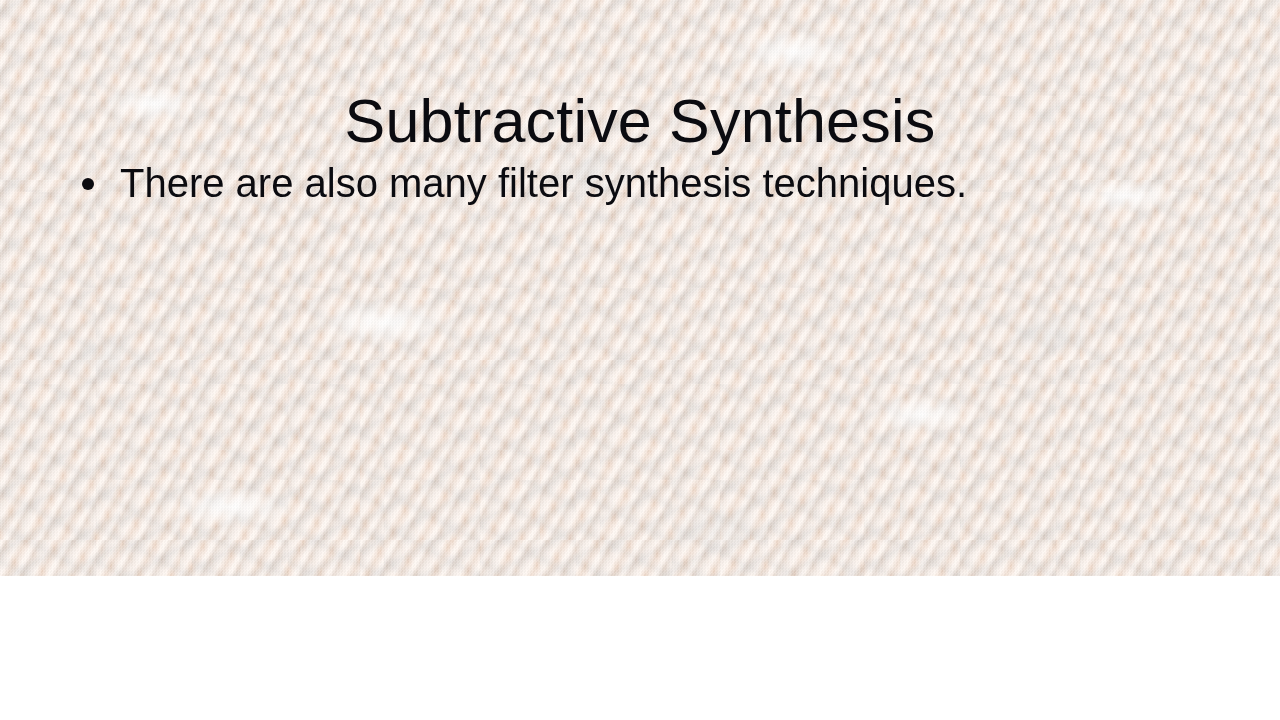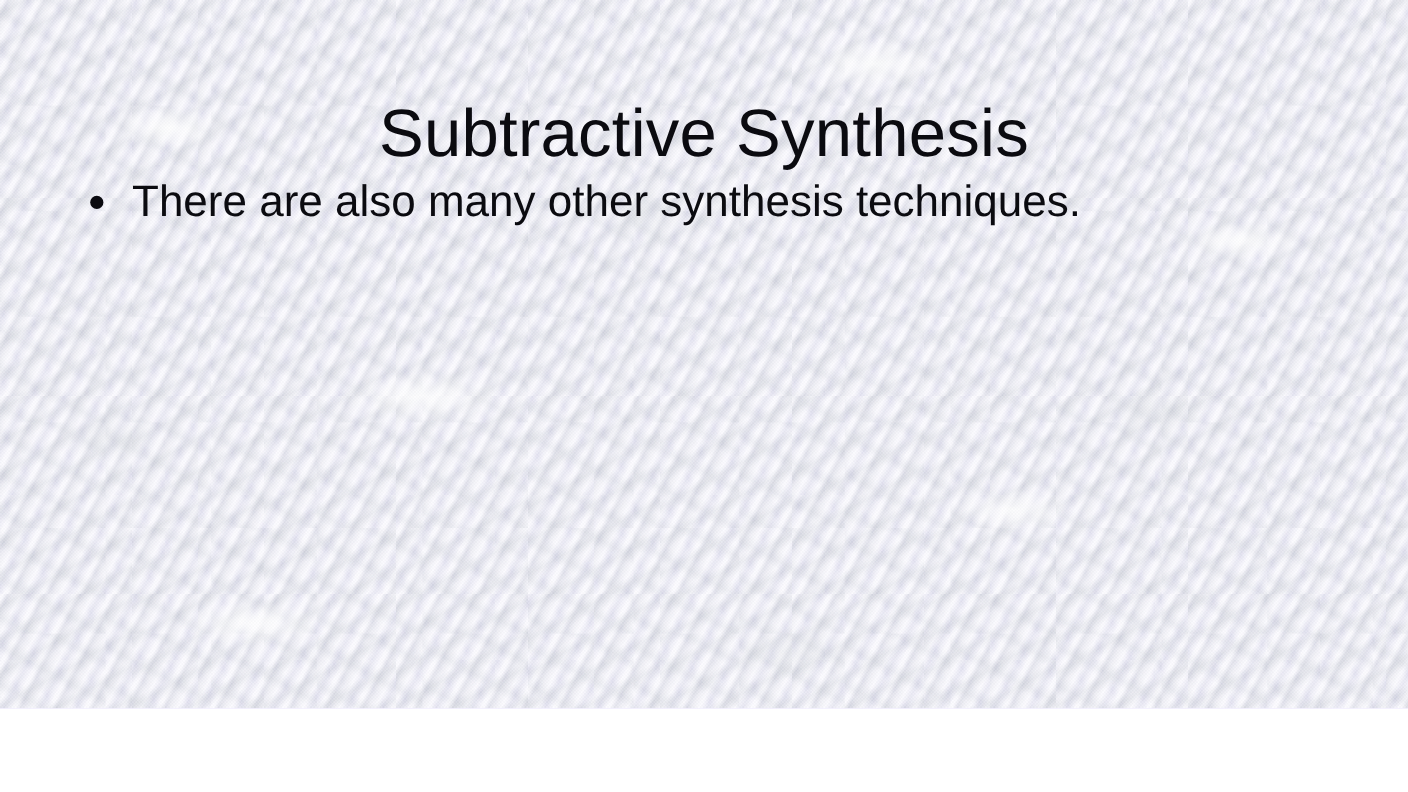--- a/index.html
+++ b/index.html
@@ -4,23 +4,23 @@
 <style>
   html, body {
     margin: 0;
     padding: 0;
     background: #ffffff;
   }
 
   #slide {
     position: relative;
     width: 1280px;
-    height: 644px;
+    height: 576px;
     overflow: hidden;
-    background-color: #c4b5fd;
+    background-color: #f97316;
     font-family: "Liberation Sans", sans-serif;
   }
 
   
   .texture-layer {
     position: absolute;
     inset: 0;
     pointer-events: none;
   }
 
@@ -156,19 +156,19 @@
 
   <div id="content">
 
     <h1 id="slide-title">Subtractive Synthesis</h1>
 
     <ul id="body-list">
 
 
       <li class="bullet-item">
         <span class="bullet-marker"></span>
-        <span class="bullet-text">There are also many other synthesis techniques.</span>
+        <span class="bullet-text">There are also many filter synthesis techniques.</span>
       </li>
 
     </ul>
 
   </div>
 </div>
 
 </body></html>

